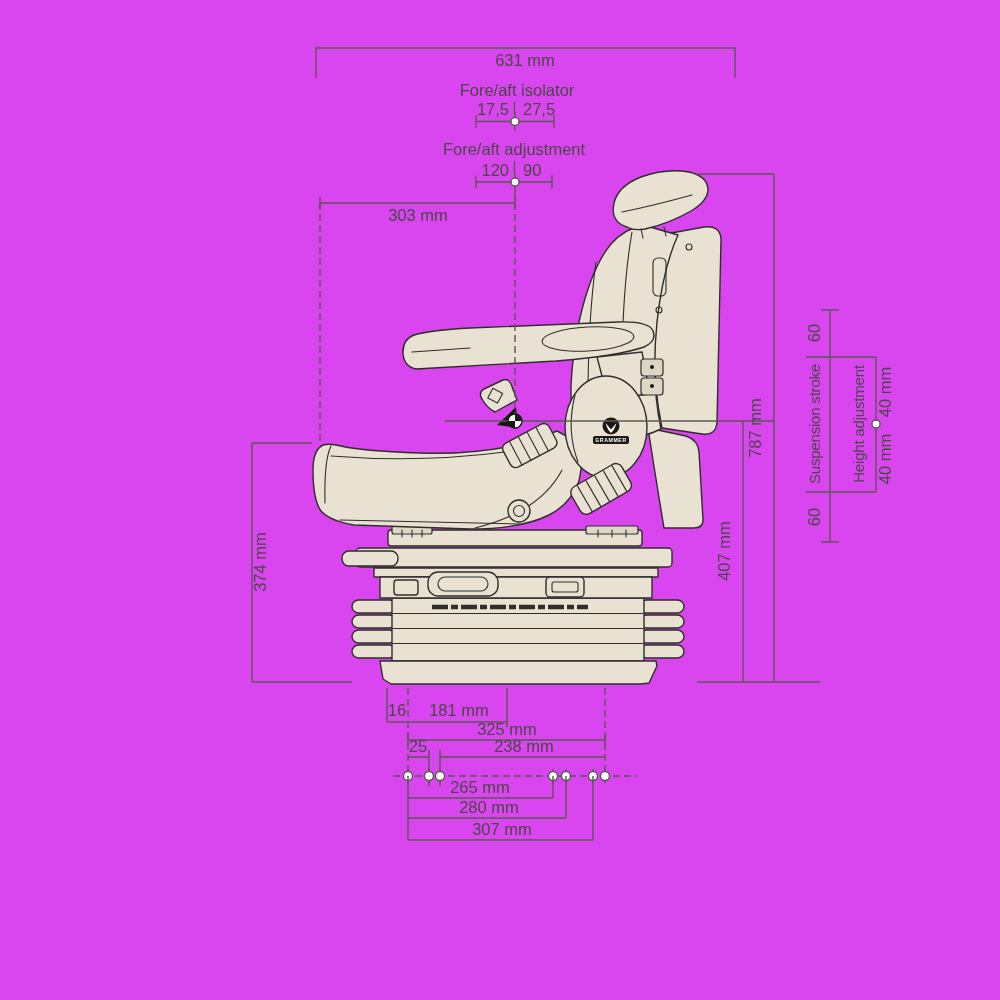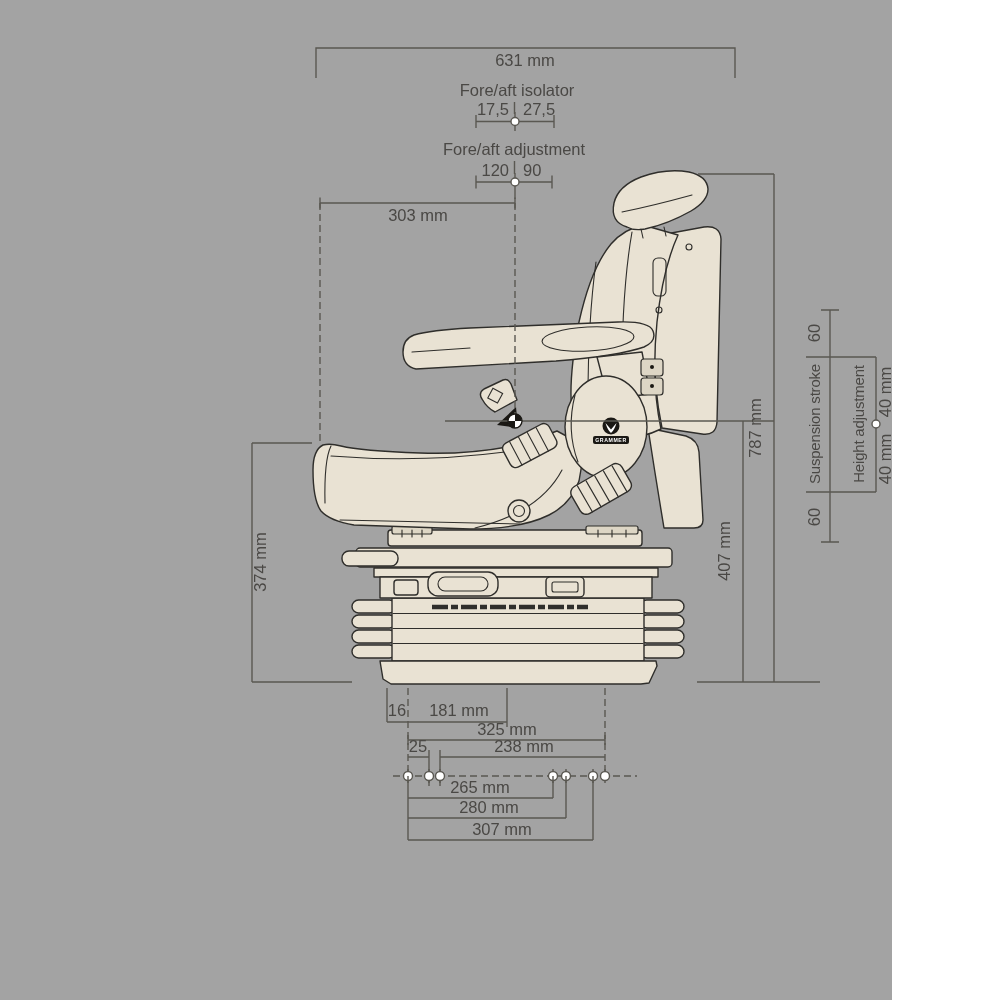--- a/index.html
+++ b/index.html
@@ -1,16 +1,16 @@
 <!DOCTYPE html>
 <html><head>
 <meta charset="utf-8">
 <style>
   html,body{margin:0;padding:0;background:#ffffff;}
-  .stage{position:relative;width:892px;height:1000px;background:#a3a3a3;overflow:hidden;
+  .stage{position:relative;width:1000px;height:1000px;background:#d946ef;overflow:hidden;
          font-family:"Liberation Sans", sans-serif;}
   svg{position:absolute;left:0;top:0;}
   
   .o  {fill:#e9e2d3;stroke:#2f2e2b;stroke-width:1.4;stroke-linejoin:round;}
   .o2 {fill:#ddd6c5;stroke:#2f2e2b;stroke-width:1.2;stroke-linejoin:round;}
   .l  {fill:none;stroke:#2f2e2b;stroke-width:1.1;stroke-linecap:round;}
   .blk{fill:#1a1814;stroke:none;}
   
   .dim {fill:none;stroke:#5a5852;stroke-width:1.4;stroke-linecap:butt;}
   .dash{stroke-dasharray:7 4;}

